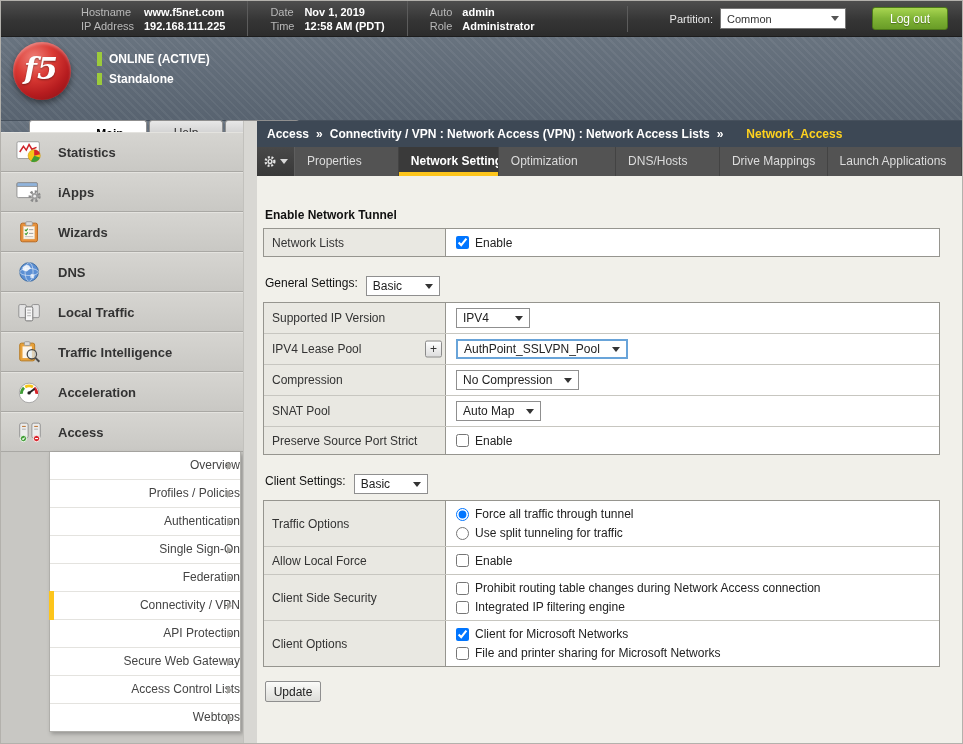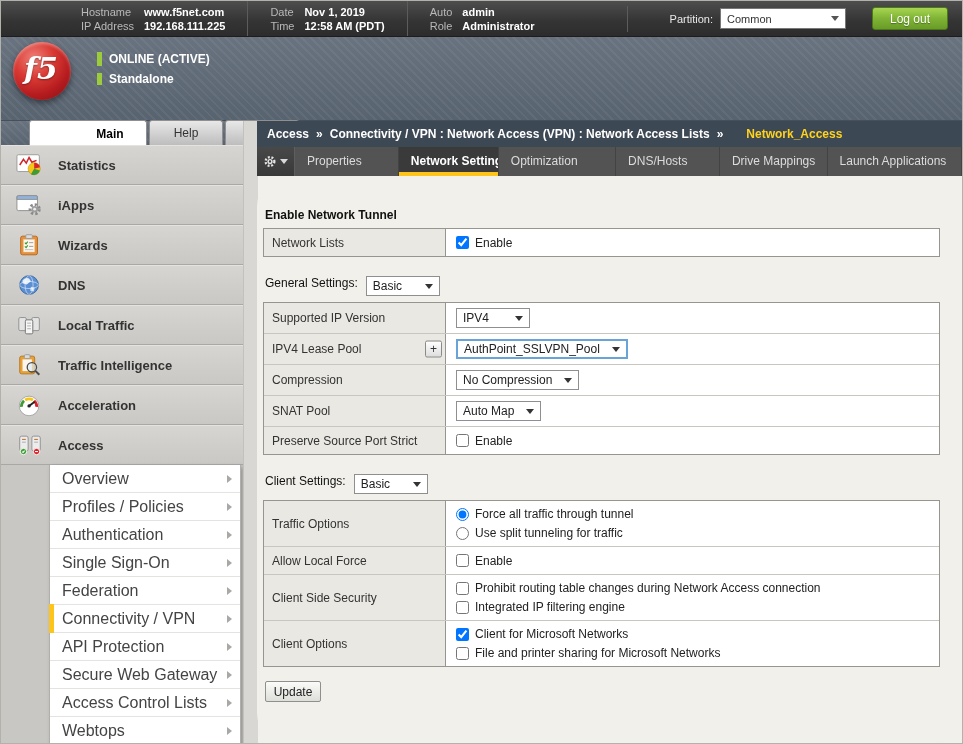--- a/index.html
+++ b/index.html
@@ -58,21 +58,21 @@
   .bc-hl{color:#ffd21e;margin-left:16px;}
   .subtabs{height:29px;min-height:29px;background:#535353;display:flex;}
   .gearbtn{width:38px;background:linear-gradient(#484848,#393939);border:none;border-right:1px solid #5e5e5e;
     display:flex;align-items:center;justify-content:center;gap:3px;cursor:pointer;}
   .gear-arr{width:0;height:0;border-left:4px solid transparent;border-right:4px solid transparent;border-top:5px solid #d9d9d9;}
   .subtab{position:relative;line-height:29px;padding-left:12px;font-size:12px;color:#dcdcdc;cursor:pointer;
     border-right:1px solid #434343;box-sizing:border-box;overflow:hidden;white-space:nowrap;}
   .subtab.active{background:#3a3a3a;color:#fff;font-weight:bold;}
   .subtab.active::after{content:"";position:absolute;left:0;right:0;bottom:0;height:4px;background:#fdc51b;}
 
-  .content{flex:1;background:#f1f0ea;overflow:hidden;padding:0 22px 0 6px;border-radius:30px;}
+  .content{flex:1;background:#f1f0ea;overflow:hidden;padding:0 22px 0 6px;}
   .sec-heading{font-size:12px;font-weight:bold;color:#111;margin:32px 0 6px 2px;}
   .mode-line{display:flex;align-items:flex-start;gap:8px;margin:19px 0 6px 2px;font-size:12px;font-weight:normal;color:#111;}
 
   .ftable{background:#fff;border:1px solid #96958f;}
   .trow{display:flex;align-items:stretch;border-bottom:1px solid #c7c6c0;min-height:27px;}
   .trow:last-child{border-bottom:none;}
   .cell-label{width:182px;min-width:182px;background:#e9e8e2;border-right:1px solid #96958f;
     display:flex;align-items:center;padding:0 8px;font-size:12px;color:#333;position:relative;box-sizing:border-box;}
   .cell-value{flex:1;display:flex;flex-direction:column;justify-content:center;gap:3px;padding:5px 10px;box-sizing:border-box;}
   .ctl-line{display:flex;align-items:center;gap:6px;font-size:12px;color:#222;min-height:16px;}
@@ -81,28 +81,28 @@
     text-align:center;border-radius:2px;color:#333;padding:0;cursor:pointer;}
   .sel{display:inline-flex;align-items:center;justify-content:space-between;min-width:74px;height:20px;
     border:1px solid #8f8f8f;background:#fff;padding:0 6px;font-size:12px;color:#222;box-sizing:border-box;gap:12px;cursor:default;}
   .sel .arr{width:0;height:0;border-left:4px solid transparent;border-right:4px solid transparent;border-top:5px solid #333;}
   .sel.hl{border:2px solid #69a4d9;}
   input[type=checkbox],input[type=radio]{width:13px;height:13px;margin:0;}
   .updatebtn{margin:14px 0 0 2px;width:56px;height:21px;background:linear-gradient(#fbfbf9,#dededa);
     border:1px solid #8f8f8f;border-radius:2px;font-size:12px;color:#222;cursor:pointer;}
 
   
-  .sidebar{position:absolute;left:0;top:144px;width:242px;bottom:0;background:#c8c7c3;overflow:hidden;}
+  .sidebar{position:absolute;left:0;top:131px;width:242px;bottom:0;background:#c8c7c3;overflow:hidden;text-align:right;}
   .sb-item{height:40px;box-sizing:border-box;display:flex;align-items:center;gap:13px;padding-left:14px;cursor:pointer;
     background:linear-gradient(#d6d5d1,#c9c8c4);border-top:1px solid #e4e3df;border-bottom:1px solid #a9a8a4;}
   .sb-icon{width:30px;height:24px;display:flex;align-items:center;justify-content:center;}
   .sb-label{font-size:13px;font-weight:bold;color:#333;}
   .submenu{margin-left:48px;width:192px;background:#fff;border:1px solid #b0afab;border-top:none;
     box-shadow:2px 2px 4px rgba(0,0,0,.25);box-sizing:border-box;}
-  .sm-item{position:relative;height:27px;line-height:27px;padding-left:12px;font-size:16px;color:#444;
+  .sm-item{position:relative;height:27px;line-height:27px;padding-left:12px;font-size:12px;color:#444;
     border-bottom:1px solid #e4e3df;cursor:pointer;}
   .sm-item:last-child{border-bottom:none;}
   .sm-arr{position:absolute;right:8px;top:50%;transform:translateY(-50%);width:0;height:0;
     border-top:4px solid transparent;border-bottom:4px solid transparent;border-left:5px solid #a9a8a4;}
   .sm-item.active::before{content:"";position:absolute;left:-1px;top:-1px;bottom:-1px;width:5px;background:#fdc51b;}
 </style>
 </head>
 <body>
 
 <div class="screen">

